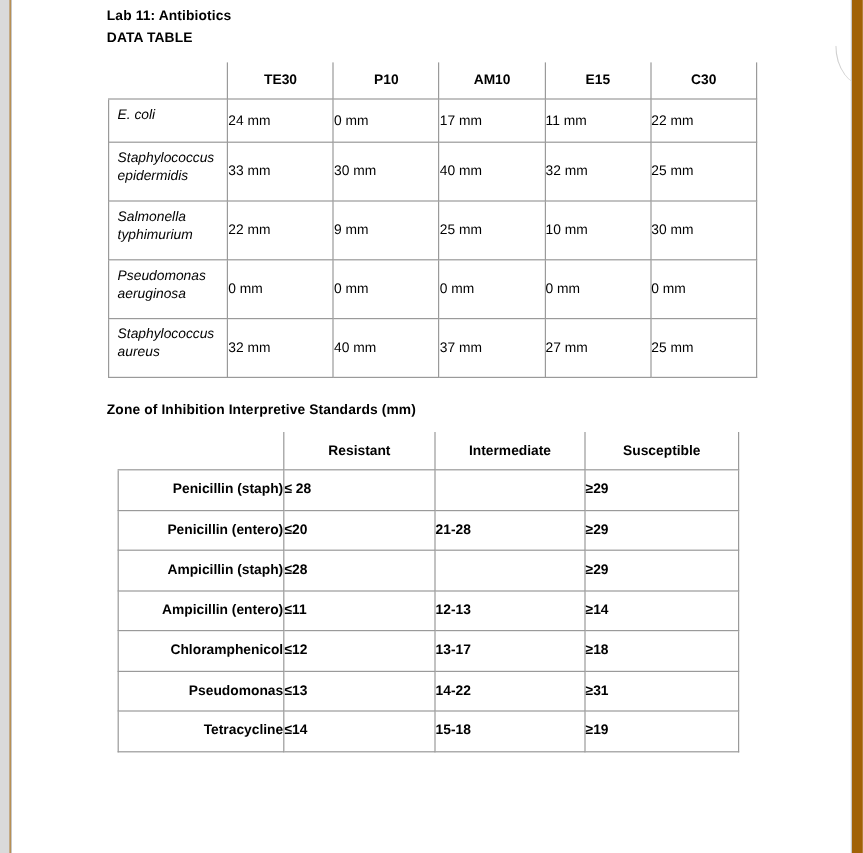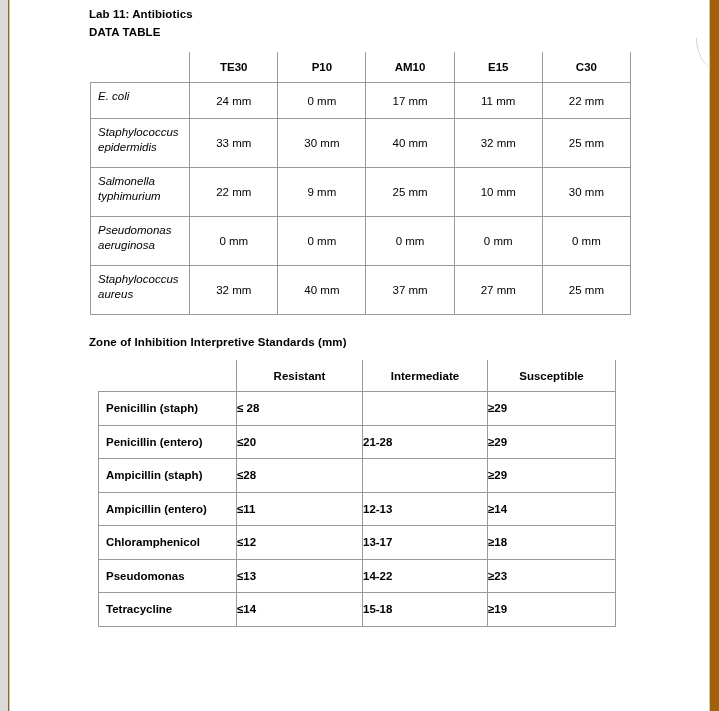--- a/index.html
+++ b/index.html
@@ -114,21 +114,20 @@
   #data-table td.rowlabel {
     font-style: italic;
     font-size: 11.5px;
     text-align: left;
     vertical-align: top;
     padding: 6px 0 6px 7px;
     line-height: 15px;
     margin-left: 24px;
   }
   #data-table td.val {
-    text-align: center;
     vertical-align: middle;
     font-size: 11.5px;
     margin-top: 13px;
   }
   #data-table tbody tr { height: 36px; }
   #data-table tbody tr.tall { height: 49px; }
 
   
   #std-table {
     left: 88px;
@@ -140,21 +139,21 @@
   #std-table col.s1 { width: 126px; }
   #std-table col.s2 { width: 125px; }
   #std-table col.s3 { width: 128px; }
   #std-table tbody tr { height: 33.5px; }
   #std-table tbody td {
     font-weight: bold;
     font-size: 11.5px;
     vertical-align: middle;
   }
   #std-table td.drug {
-    text-align: left;
+    text-align: right;
     padding-left: 7px;
   }
   #std-table td.num {
     text-align: left;
   }
 </style>
 </head>
 <body>
 
 <div id="viewer">
@@ -278,21 +277,21 @@
           <tr>
             <td class="drug">Chloramphenicol</td>
             <td class="num">≤12</td>
             <td class="num">13-17</td>
             <td class="num">≥18</td>
           </tr>
           <tr>
             <td class="drug">Pseudomonas</td>
             <td class="num">≤13</td>
             <td class="num">14-22</td>
-            <td class="num">≥23</td>
+            <td class="num">≥31</td>
           </tr>
           <tr>
             <td class="drug">Tetracycline</td>
             <td class="num">≤14</td>
             <td class="num">15-18</td>
             <td class="num">≥19</td>
           </tr>
         </tbody>
       </table>
 

